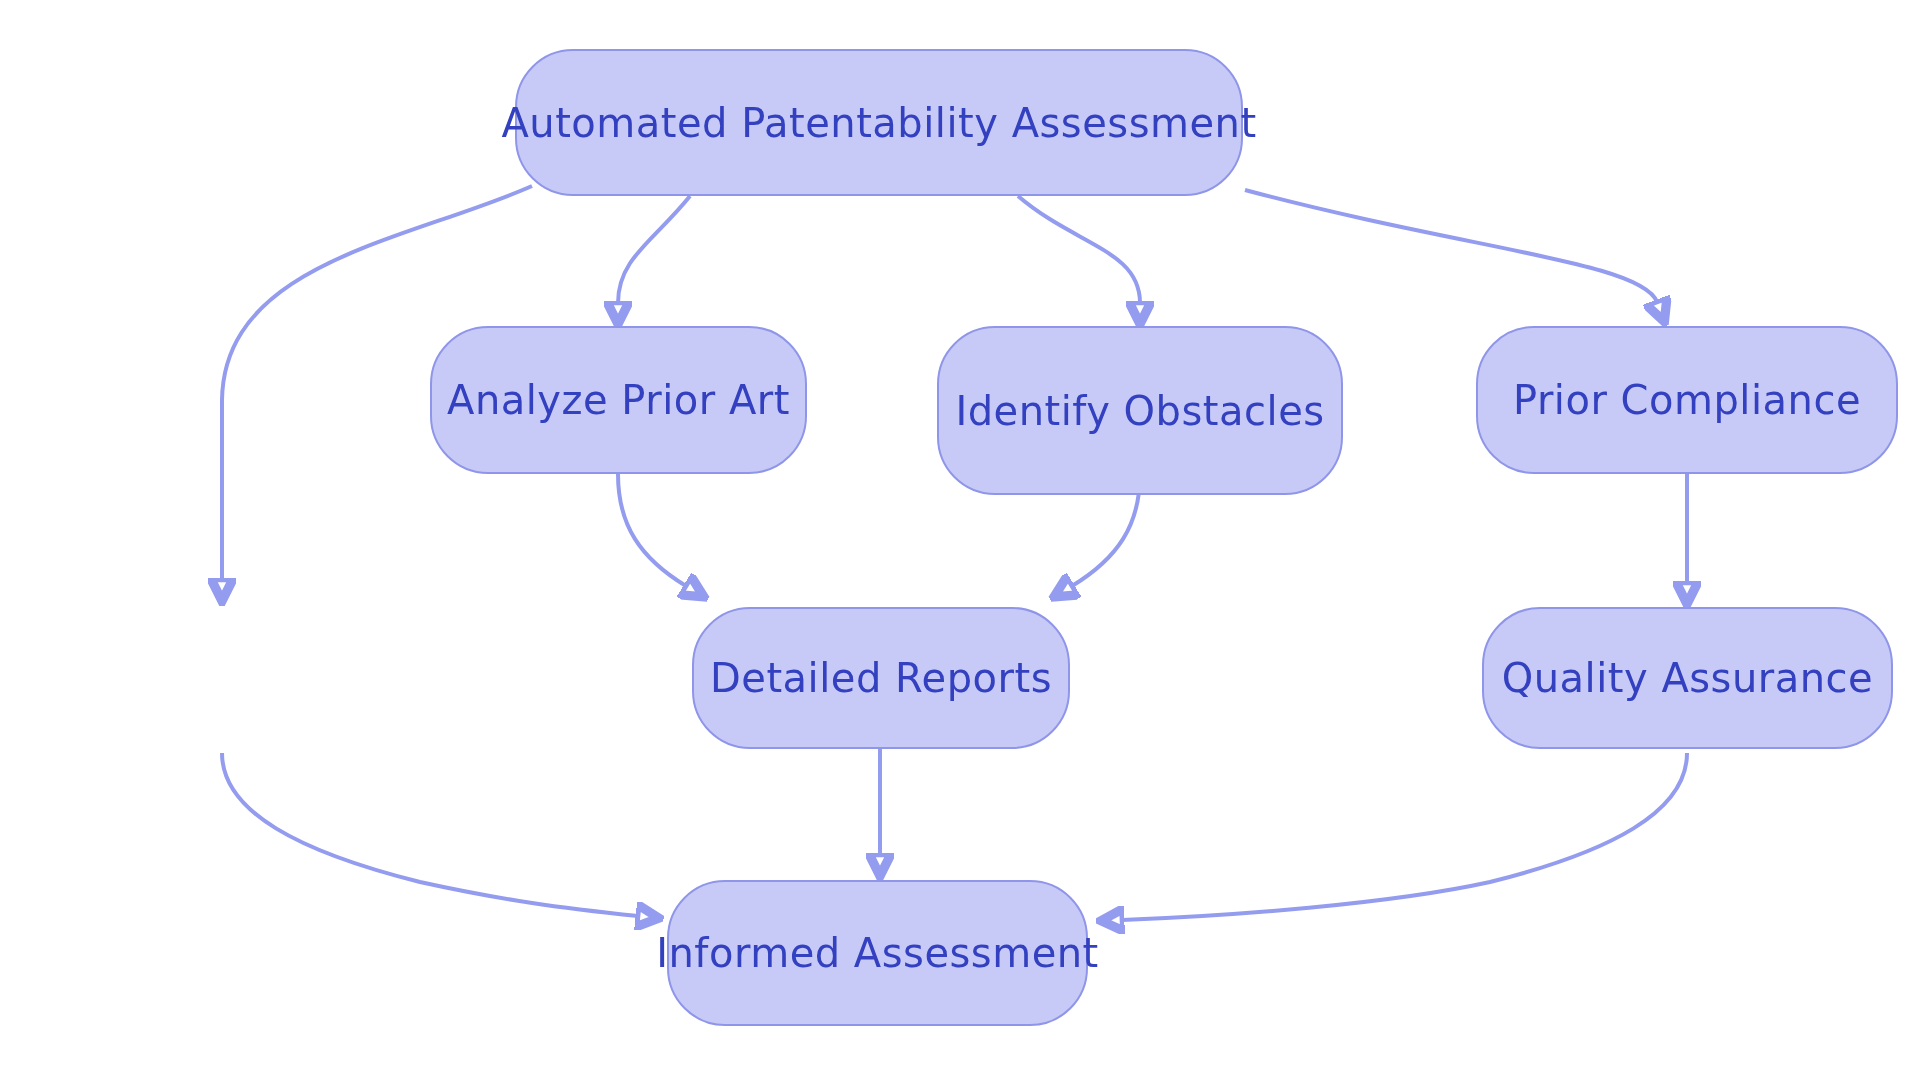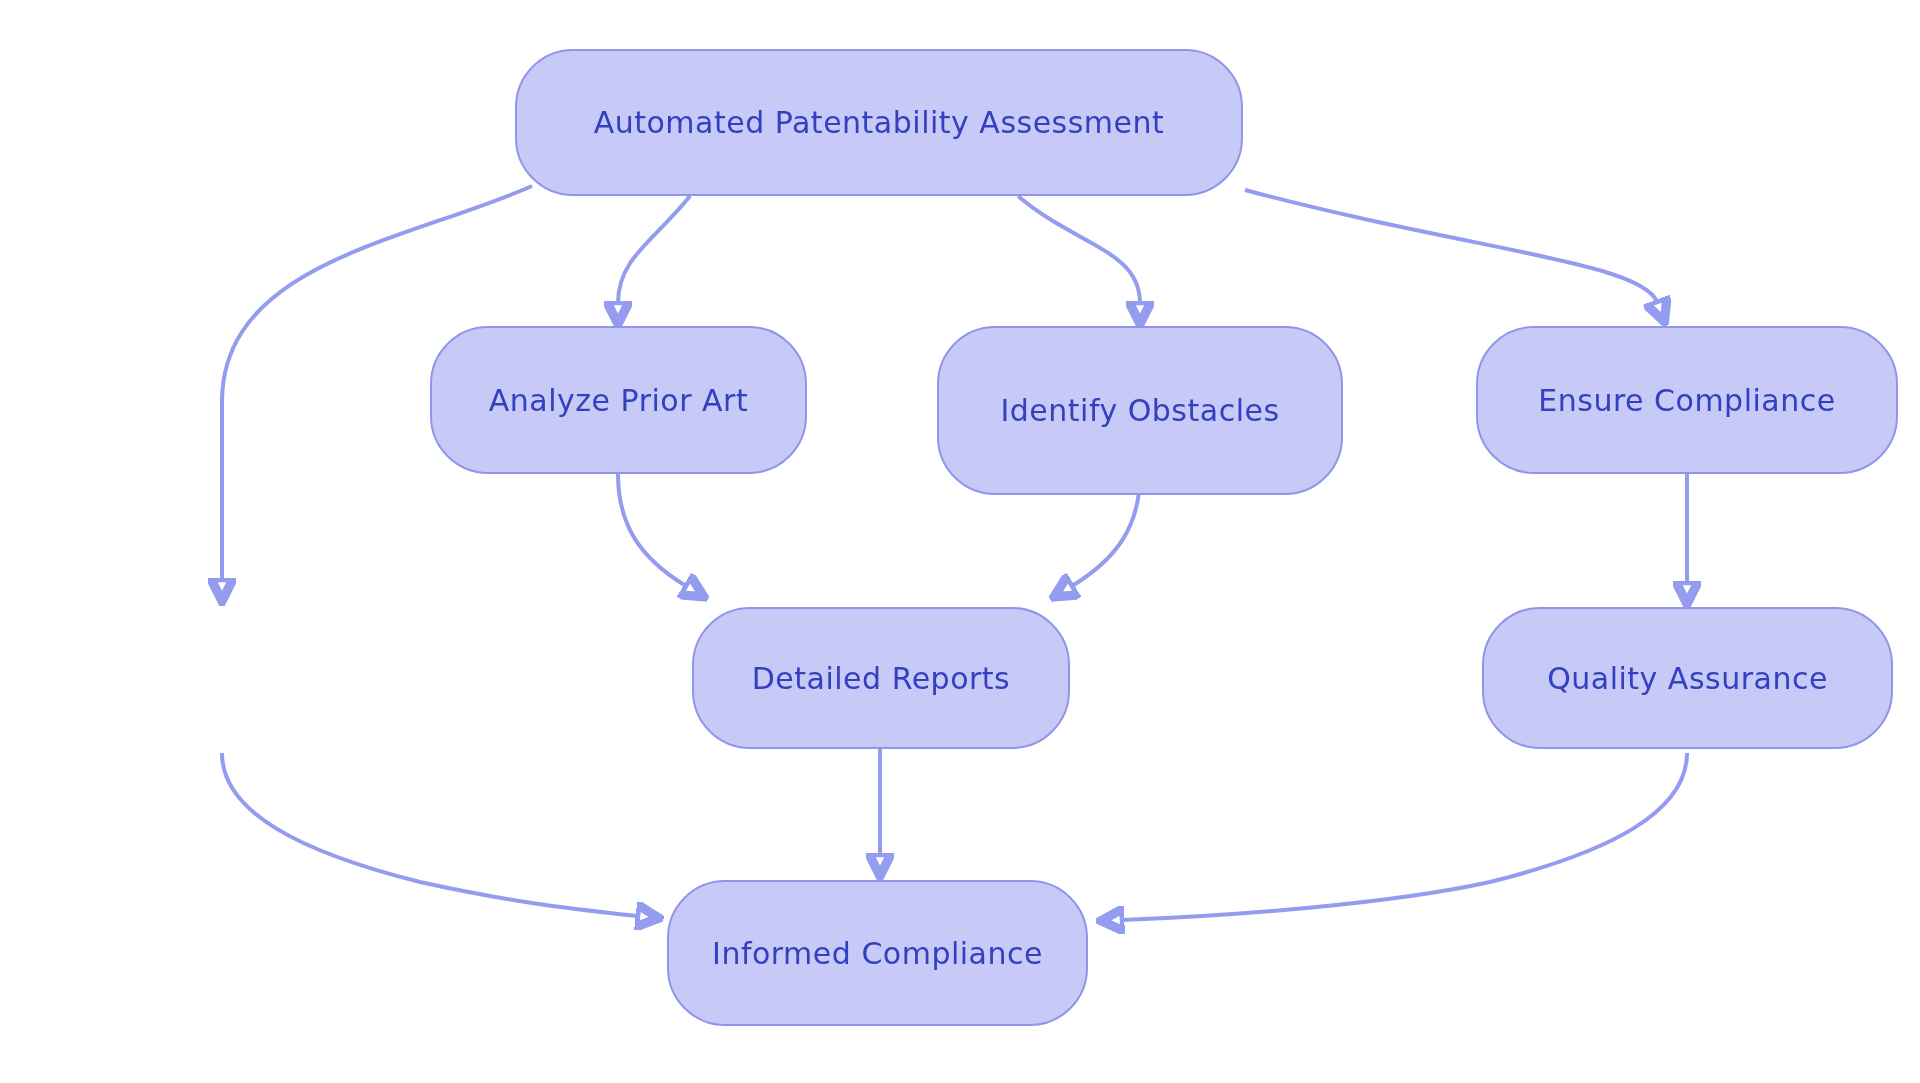--- a/index.html
+++ b/index.html
@@ -29,21 +29,21 @@
     stroke: #949cef;
     stroke-width: 4;
   }
   .node {
     position: absolute;
     box-sizing: border-box;
     background: #c7caf7;
     border: 2px solid #8f96e9;
     border-radius: 58px;
     color: #3340bf;
-    font-size: 30px;
+    font-size: 40px;
     letter-spacing: 0.5px;
     display: flex;
     align-items: center;
     justify-content: center;
     text-align: center;
     white-space: nowrap;
   }
   .n-root     { left: 515px;  top: 49px;  width: 728px; height: 147px; }
   .n-analyze  { left: 430px;  top: 326px; width: 377px; height: 148px; }
   .n-identify { left: 937px;  top: 326px; width: 406px; height: 169px; }
@@ -83,29 +83,29 @@
 
   <div class="node n-analyze">
     <span>Analyze Prior Art</span>
   </div>
 
   <div class="node n-identify">
     <span>Identify Obstacles</span>
   </div>
 
   <div class="node n-ensure">
-    <span>Ensure Compliance</span>
+    <span>Prior Compliance</span>
   </div>
 
 
   <div class="node n-quality">
     <span>Quality Assurance</span>
   </div>
 
   <div class="node n-detailed">
     <span>Detailed Reports</span>
   </div>
 
   <div class="node n-informed">
-    <span>Informed Compliance</span>
+    <span>Informed Assessment</span>
   </div>
 
 </div>
 
 </body></html>

